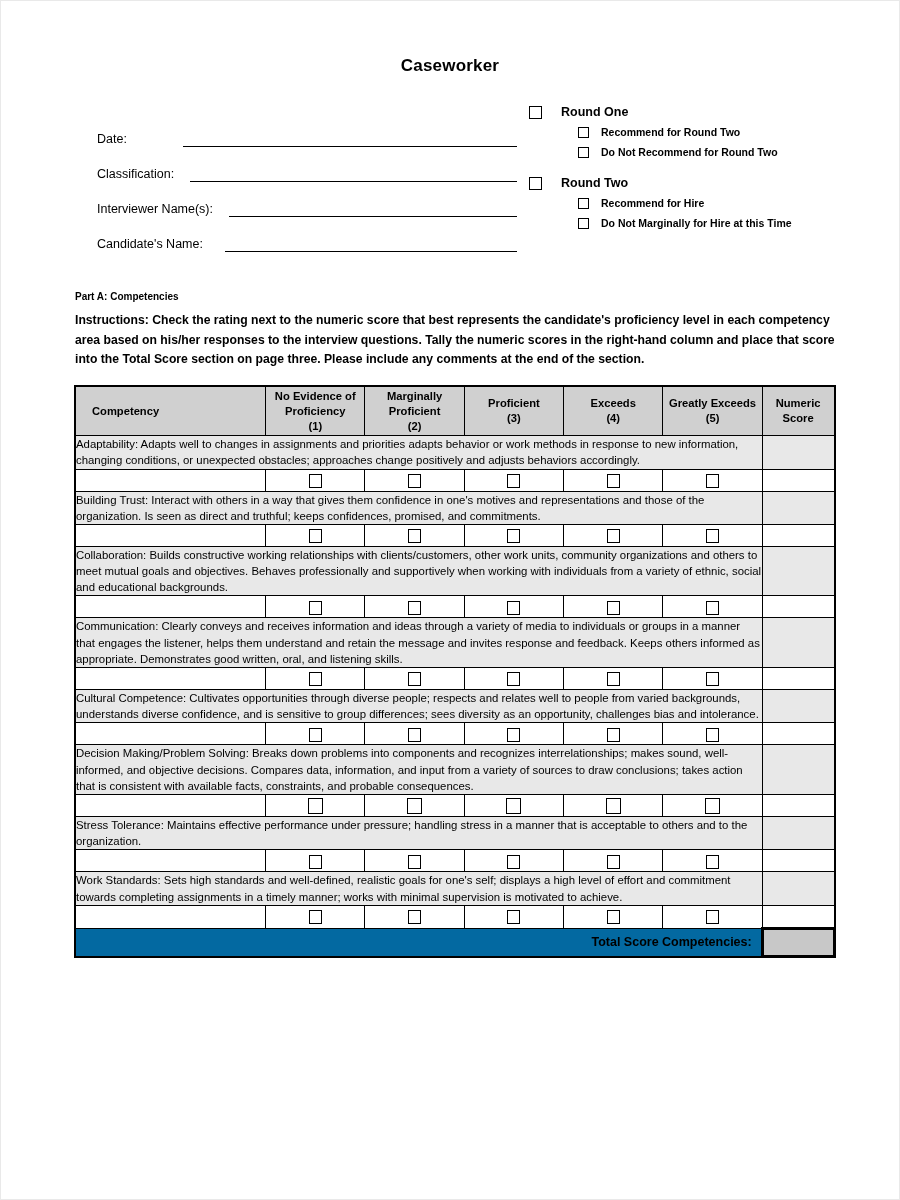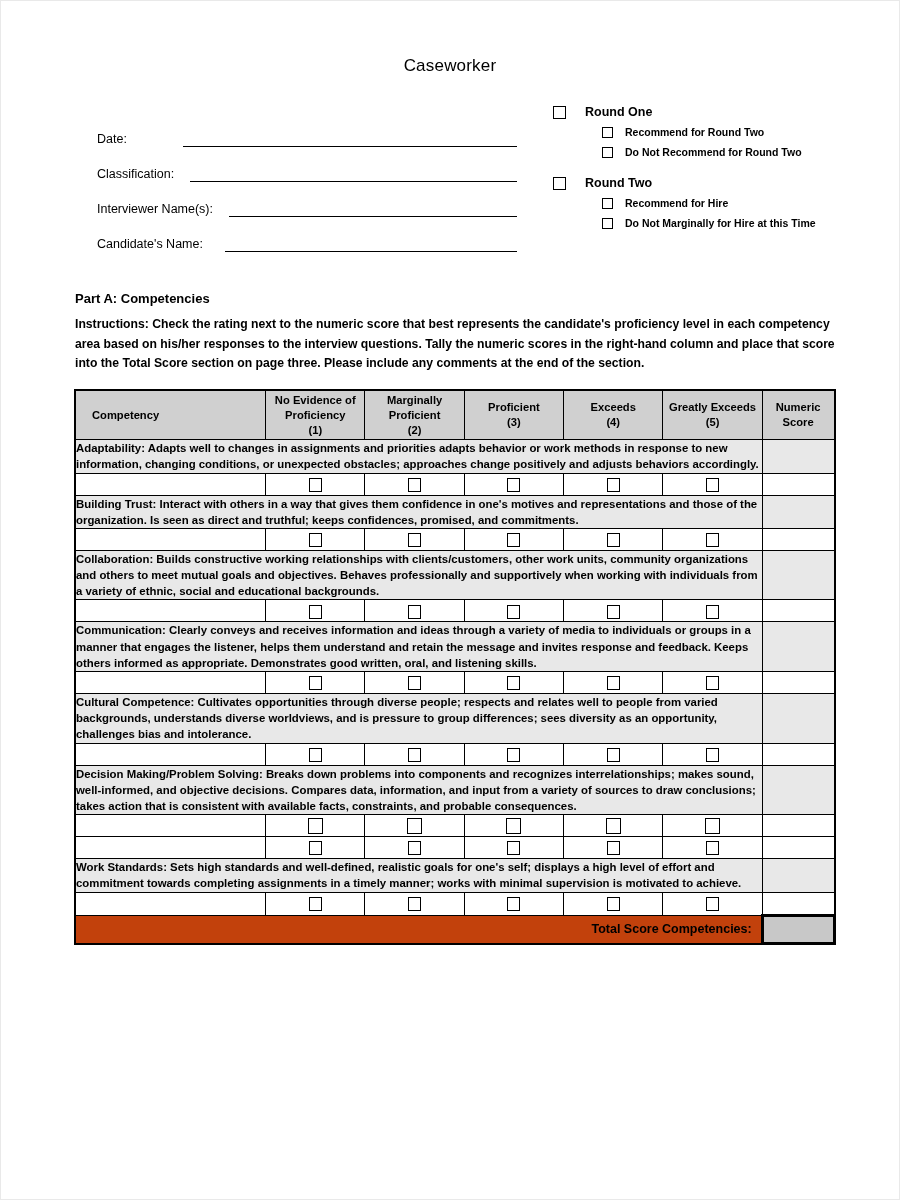--- a/index.html
+++ b/index.html
@@ -25,21 +25,21 @@
   }
 
   
   .title-block {
     text-align: center;
     padding-top: 52px;
     line-height: 1.55;
   }
   .title-line {
     font-size: 17px;
-    font-weight: normal;
+    font-weight: bold;
     letter-spacing: 0.2px;
   }
 
   
   .top-area {
     position: relative;
     margin-top: 26px;
     height: 180px;
   }
 
@@ -67,21 +67,21 @@
     height: 1px;
     margin-bottom: 1px;
   }
   .fr-date   .field-rule { margin-left: 56px; }
   .fr-class  .field-rule { margin-left: 16px; }
   .fr-cand   .field-rule { margin-left: 22px; }
   .fr-interv .field-rule { margin-left: 16px; }
 
   .rounds {
     position: absolute;
-    left: 552px;
+    left: 528px;
     top: 0px;
     width: 330px;
   }
   .round-main {
     display: flex;
     align-items: center;
     margin-bottom: 7px;
   }
   .round-main .rlabel {
     font-size: 12.5px;
@@ -105,21 +105,21 @@
     border: 1.8px solid #000;
     background: #fff;
   }
   .cbox.lg { width: 13px; height: 13px; }
   .cbox.sm { width: 11px; height: 11px; }
   .round-gap { height: 10px; }
 
   
   .parta {
     margin: 6px 0 0 74px;
-    font-size: 13px;
+    font-size: 10px;
     font-weight: bold;
   }
   .instructions {
     margin: 9px 0 0 74px;
     width: 760px;
     font-size: 12.2px;
     font-weight: bold;
     line-height: 1.58;
   }
 
@@ -155,21 +155,21 @@
     height: 48px;
   }
   thead td.h-comp {
     text-align: left;
     padding-left: 16px;
   }
 
   td.desc {
     background: #e8e8e8;
     font-size: 11.4px;
-    font-weight: bold;
+    font-weight: normal;
     line-height: 1.42;
     padding: 4px 6px 5px 6px;
     text-align: left;
   }
   td.numcell {
     background: #e8e8e8;
   }
   tr.checkrow td {
     height: 21px;
     background: #ffffff;
@@ -189,21 +189,21 @@
   .tbox.big {
     width: 15px;
     height: 16px;
   }
 
   tr.totalrow td.total-label {
     text-align: right;
     font-size: 12.5px;
     font-weight: bold;
     padding: 6px 9px 7px 0;
-    background: #c2410c;
+    background: #0369a1;
   }
   tr.totalrow td.total-box {
     background: #c8c8c8;
     border: 3px solid #000;
   }
 </style>
 </head>
 <body>
 
 <div class="page">
@@ -359,21 +359,21 @@
           <tr class="checkrow">
             <td></td>
             <td class="cb"><span class="tbox"></span></td>
             <td class="cb"><span class="tbox"></span></td>
             <td class="cb"><span class="tbox"></span></td>
             <td class="cb"><span class="tbox"></span></td>
             <td class="cb"><span class="tbox"></span></td>
             <td></td>
           </tr>
           <tr>
-            <td class="desc" colspan="6">Cultural Competence: Cultivates opportunities through diverse people; respects and relates well to people from varied backgrounds, understands diverse worldviews, and is pressure to group differences; sees diversity as an opportunity, challenges bias and intolerance.</td>
+            <td class="desc" colspan="6">Cultural Competence: Cultivates opportunities through diverse people; respects and relates well to people from varied backgrounds, understands diverse confidence, and is sensitive to group differences; sees diversity as an opportunity, challenges bias and intolerance.</td>
             <td class="numcell"></td>
           </tr>
           <tr class="checkrow">
             <td></td>
             <td class="cb"><span class="tbox"></span></td>
             <td class="cb"><span class="tbox"></span></td>
             <td class="cb"><span class="tbox"></span></td>
             <td class="cb"><span class="tbox"></span></td>
             <td class="cb"><span class="tbox"></span></td>
             <td></td>
@@ -383,20 +383,24 @@
             <td class="numcell"></td>
           </tr>
           <tr class="checkrow">
             <td></td>
             <td class="cb"><span class="tbox big"></span></td>
             <td class="cb"><span class="tbox big"></span></td>
             <td class="cb"><span class="tbox big"></span></td>
             <td class="cb"><span class="tbox big"></span></td>
             <td class="cb"><span class="tbox big"></span></td>
             <td></td>
+          </tr>
+          <tr>
+            <td class="desc" colspan="6">Stress Tolerance: Maintains effective performance under pressure; handling stress in a manner that is acceptable to others and to the organization.</td>
+            <td class="numcell"></td>
           </tr>
           <tr class="checkrow">
             <td></td>
             <td class="cb"><span class="tbox"></span></td>
             <td class="cb"><span class="tbox"></span></td>
             <td class="cb"><span class="tbox"></span></td>
             <td class="cb"><span class="tbox"></span></td>
             <td class="cb"><span class="tbox"></span></td>
             <td></td>
           </tr>

